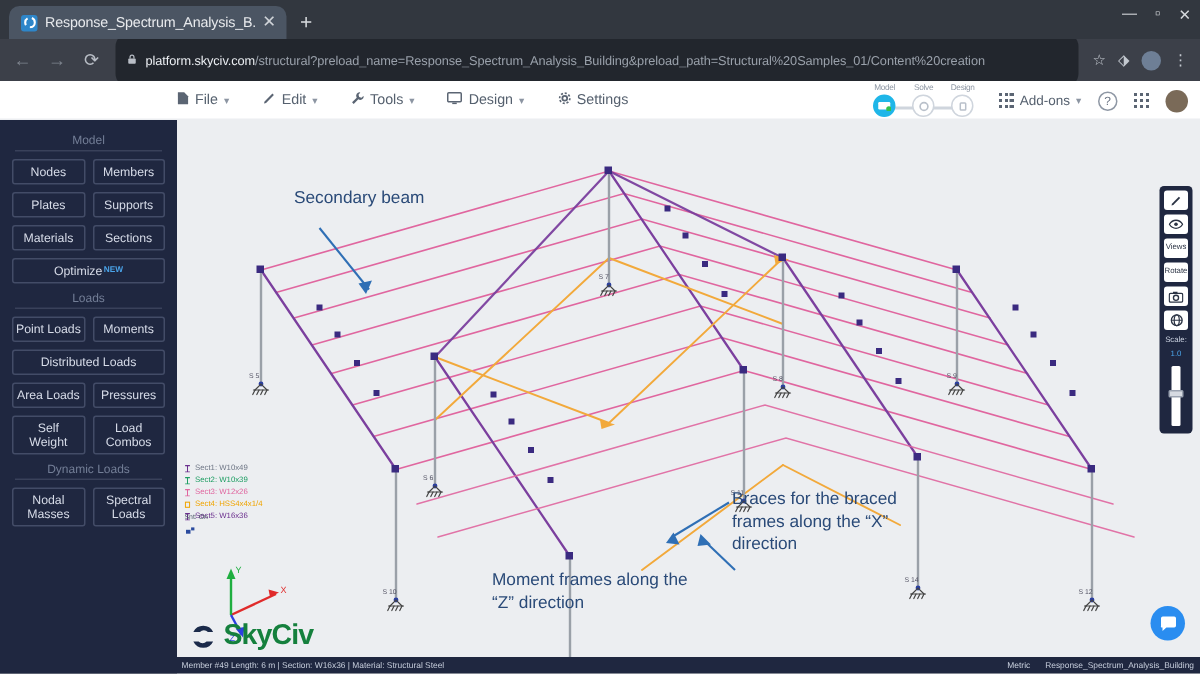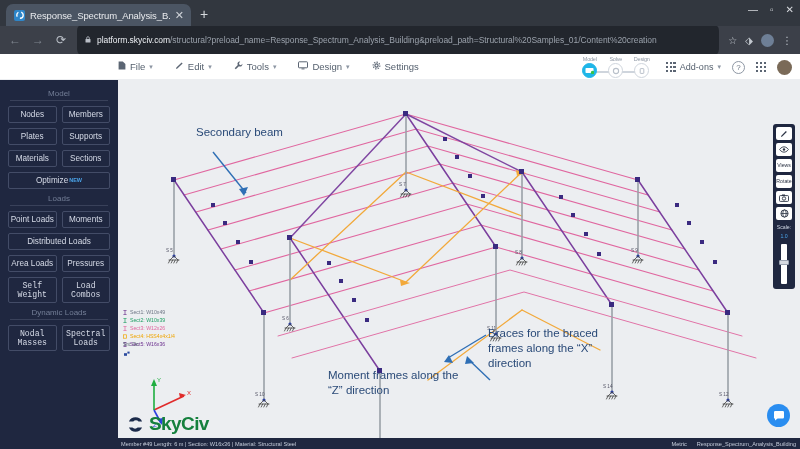--- a/index.html
+++ b/index.html
@@ -85,36 +85,36 @@
     background: #1f2740; padding: 6px 8px 0 8px;
   }
   .grp-title { text-align: center; color: #737e96; font-size: 8px; margin: 3px 0 2px; }
   .grp-rule { height: 1px; background: #39415a; margin: 0 2px 5px; }
   .btnrow { display: flex; gap: 5px; margin-bottom: 5px; }
   .sbtn {
     flex: 1 1 0; min-height: 17px; border: 1px solid #434c67; border-radius: 2px;
     color: #d7dce8; font-size: 8.2px; display: flex; align-items: center;
     justify-content: center; text-align: center; line-height: 1.15; padding: 2px 1px;
   }
-  .sbtn.tall { min-height: 26px; font-family: Liberation Mono, monospace; }
+  .sbtn.tall { min-height: 26px; }
   .sbtn .badge { color: #4aa3e8; font-size: 5.5px; vertical-align: super; margin-left: 1px; font-weight: bold; }
 
   
   .canvas {
     position: absolute; left: 118px; top: 26px; width: 682px; height: 369px;
     background: #eceef1; overflow: hidden;
   }
   .canvas-inner { position: absolute; inset: 0; }
 
   .annot {
     position: absolute; color: #2a4a78; font-size: 11.5px; line-height: 1.3;
     font-family: "Liberation Sans", sans-serif;
   }
   #ann-secondary { left: 78px; top: 45px; }
-  #ann-moment { left: 210px; top: 288px; width: 140px; }
+  #ann-moment { left: 210px; top: 300px; width: 140px; }
   #ann-braces  { left: 370px; top: 246px; width: 125px; }
 
   
   .legend { position: absolute; left: 5px; top: 228px; font-size: 5.2px; line-height: 1.55; }
   .legrow { display: flex; align-items: center; gap: 3px; white-space: nowrap; }
   .legico { width: 4px; height: 5px; flex: 0 0 auto; }
   .srcobj { position: absolute; left: 5px; top: 262px; color: #4a5466; font-size: 4.6px; }
   .srcicon { position: absolute; left: 6px; top: 271px; width: 7px; height: 6px; }
 
   .axes { position: absolute; left: 22px; top: 290px; width: 60px; height: 60px; }

